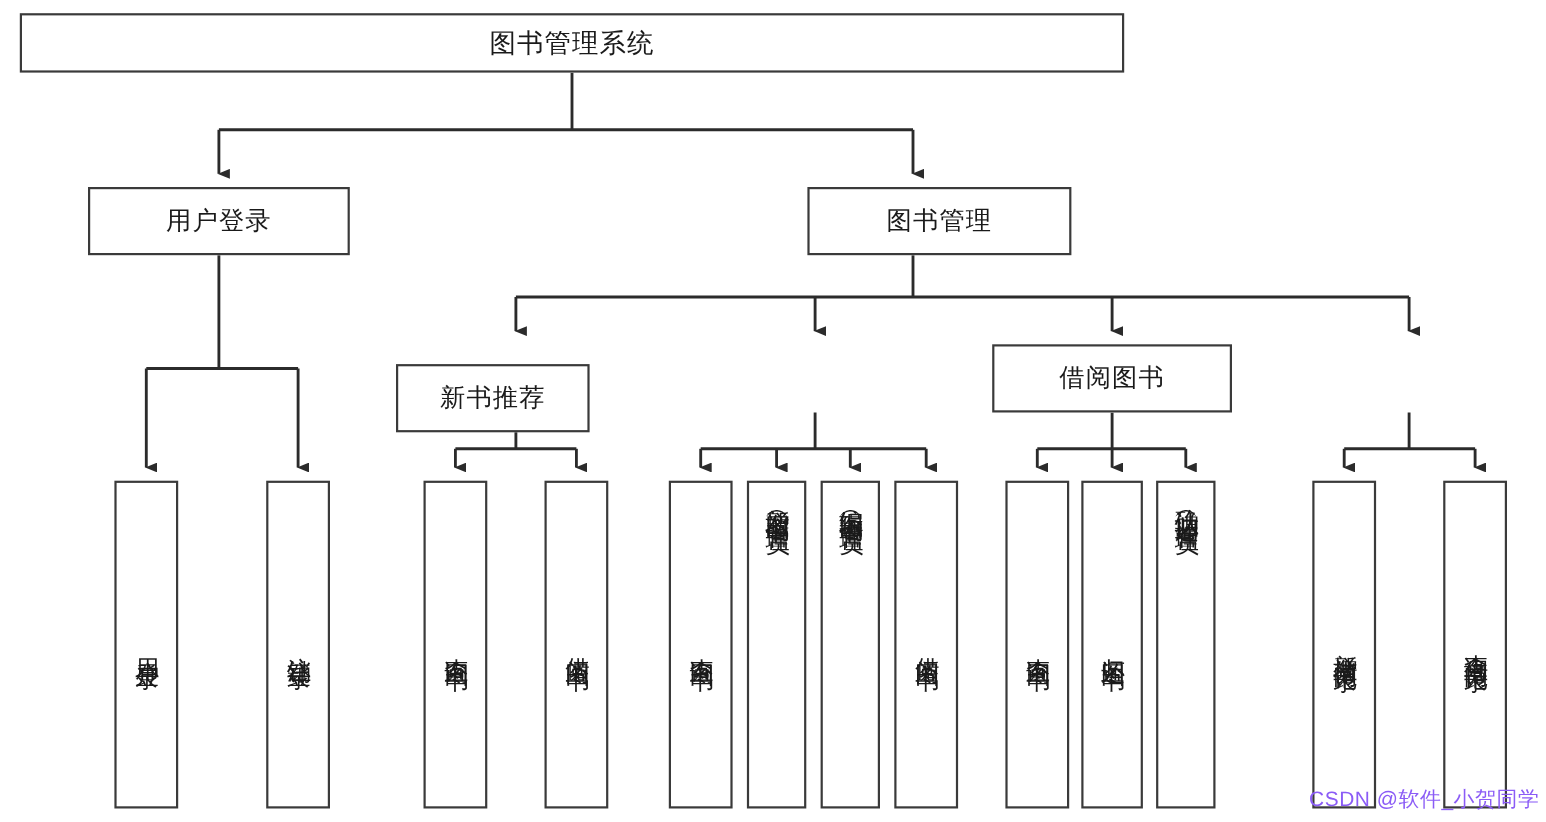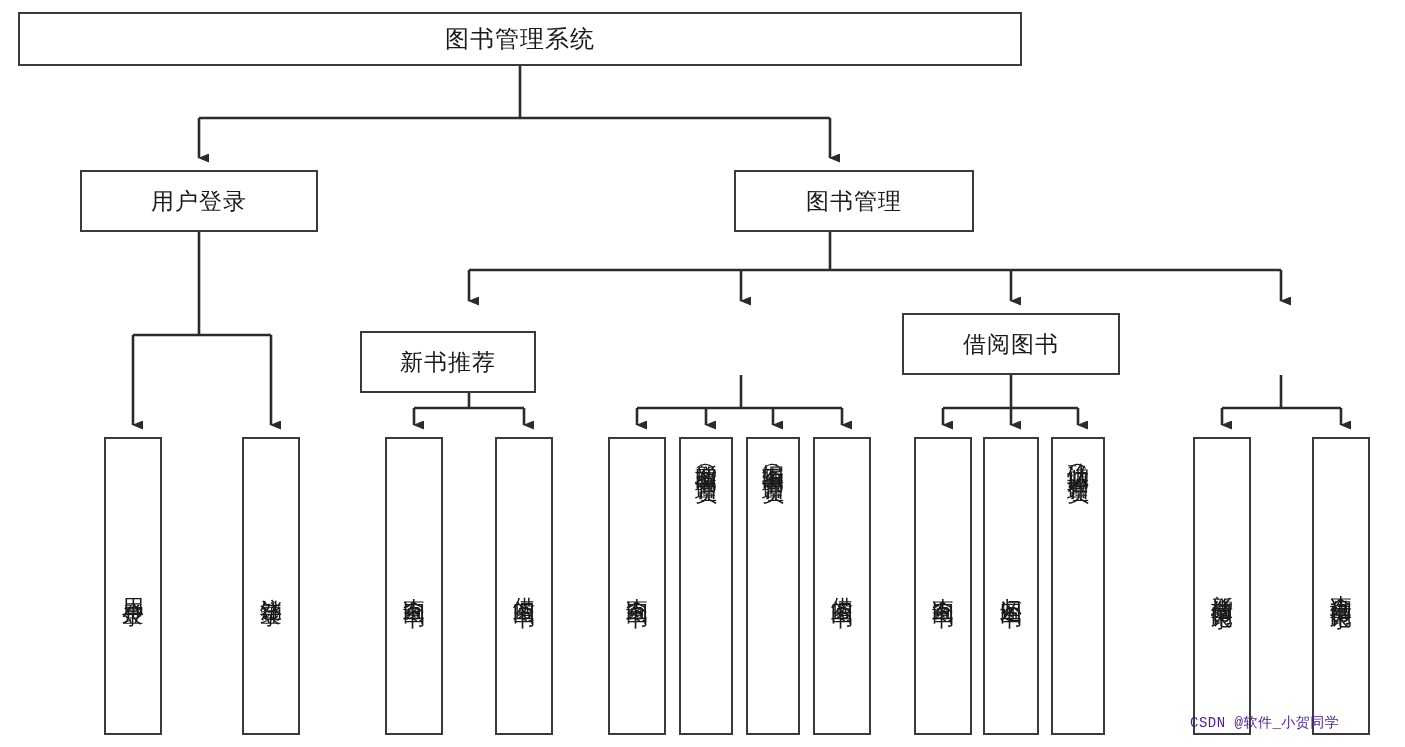--- a/index.html
+++ b/index.html
@@ -65,26 +65,26 @@
     line-height: 1;
     white-space: nowrap;
     transform: none;
   }
   .node.v.center {
     align-items: center;
     padding-top: 0;
   }
   .watermark {
     position: absolute;
-    font-size: 14px;
-    color: #4c1d95;
+    font-size: 19px;
+    color: #8b5cf6;
     letter-spacing: 0.5px;
     white-space: nowrap;
     z-index: 5;
-    font-family: Liberation Mono, monospace;
+    font-family: Liberation Sans, sans-serif;
   }
 </style>
 </head>
 <body>
 
 <div id="canvas">
 
   <svg id="edges" viewBox="0 0 1405 747" width="1405" height="747" xmlns="http://www.w3.org/2000/svg">
     <defs>
       <marker id="arrowhead" markerWidth="9" markerHeight="11" refX="4.5" refY="10" orient="auto" markerUnits="userSpaceOnUse">

